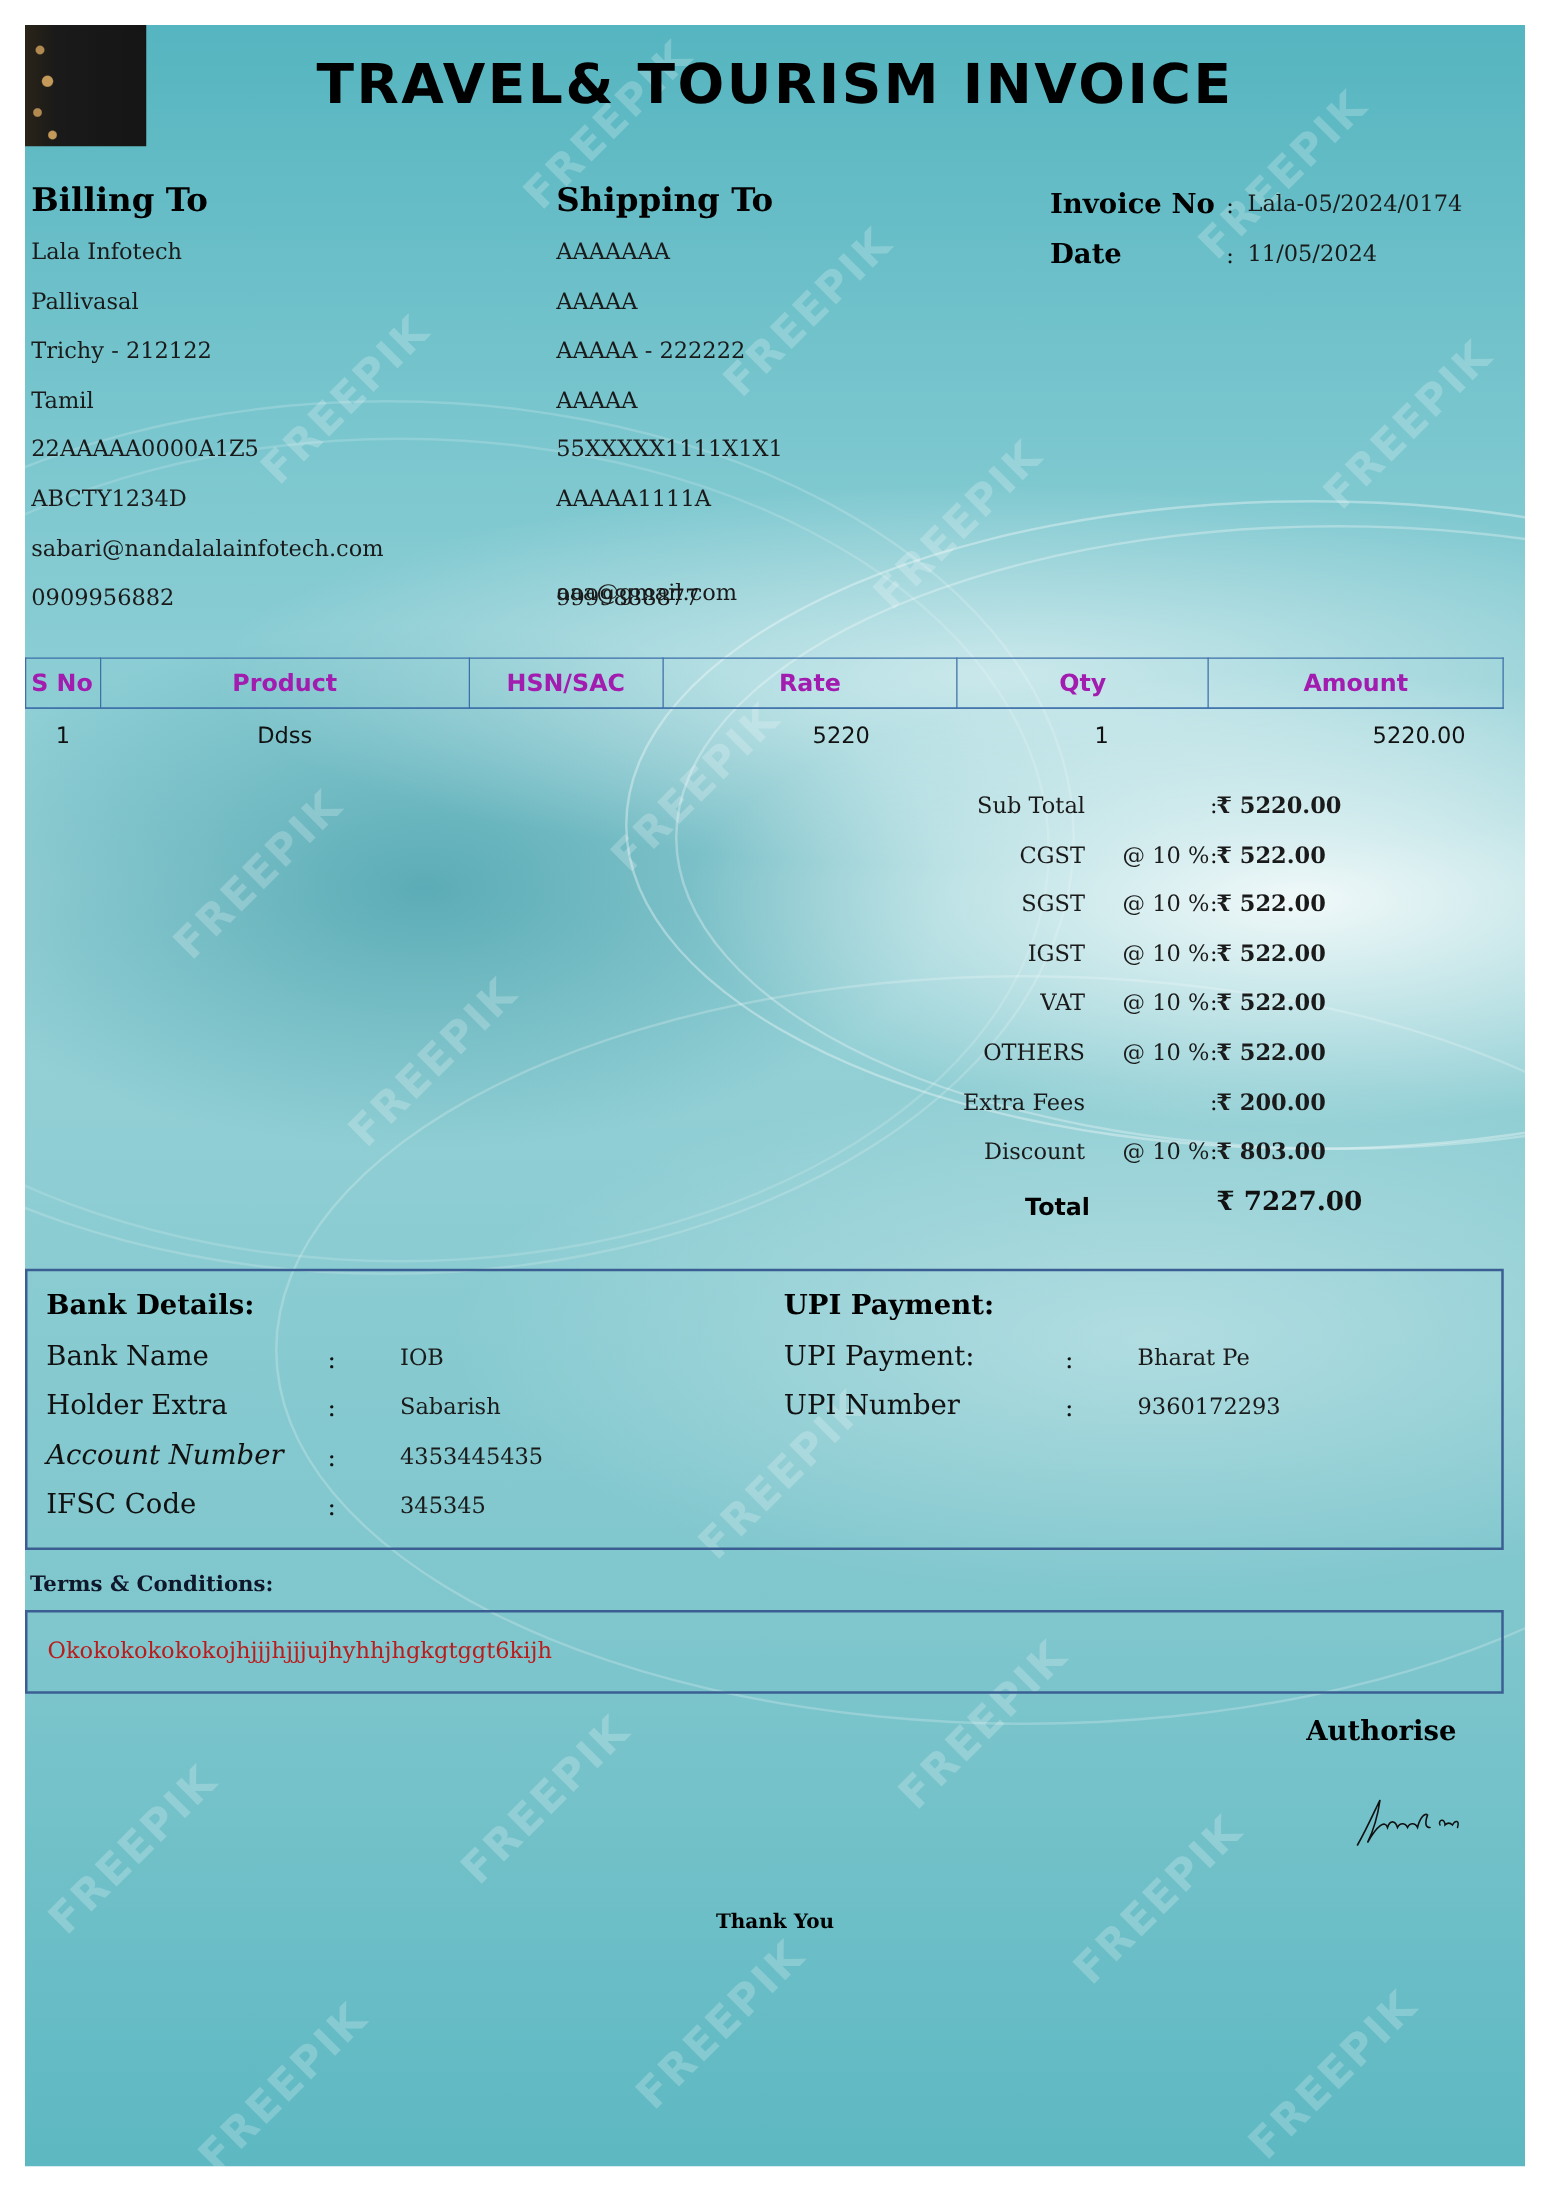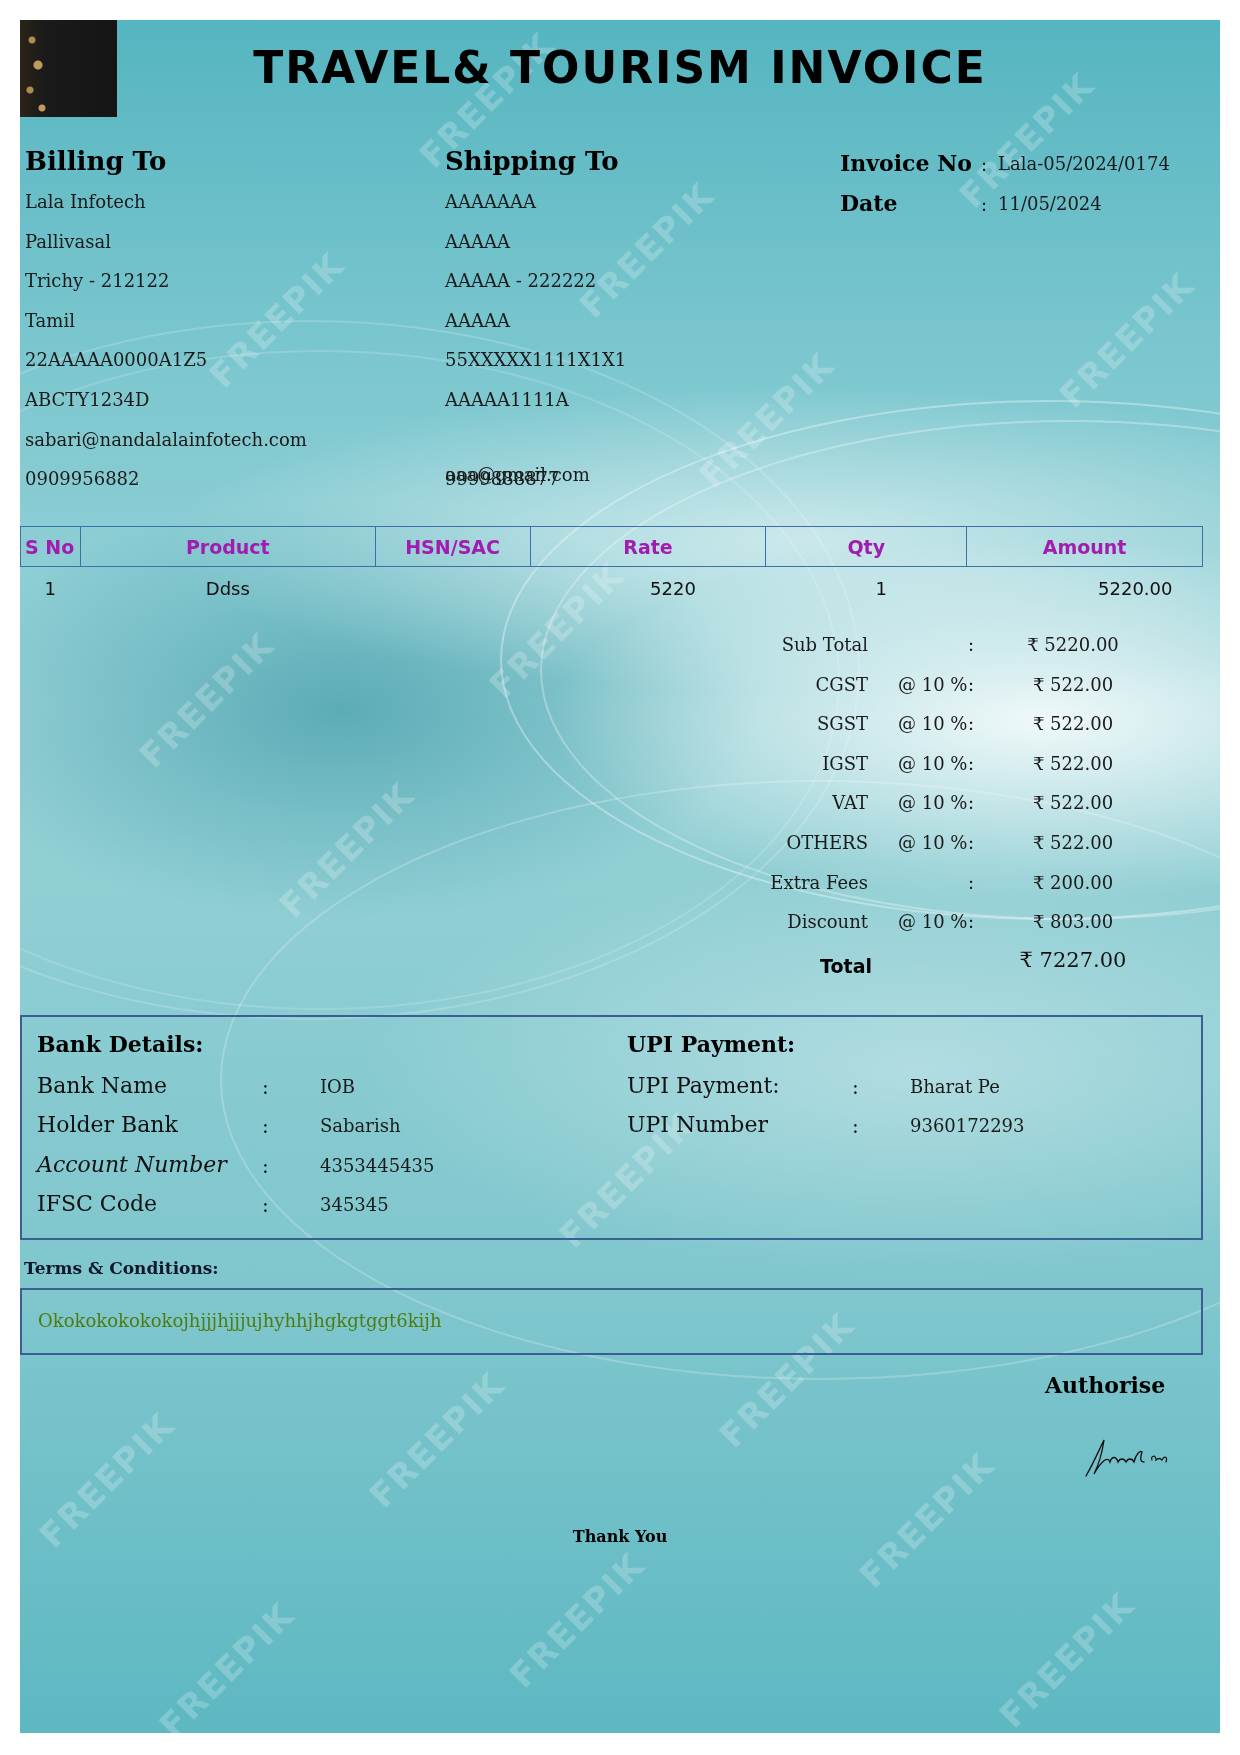--- a/index.html
+++ b/index.html
@@ -60,37 +60,37 @@
   .items-table th {
     border: 1.5px solid #3d6fa8; height: 40px; font-size: 19px; font-weight: bold;
     text-align: center; color: #a21caf;
   }
   .items-table td { height: 44px; font-size: 18px; color: #111; }
 
   .totals { position: absolute; left: 0; top: 0; }
   .t-label { position: absolute; width: 200px; text-align: right; font-size: 18px; color: #1a1a1a; white-space: nowrap; }
   .t-rate  { position: absolute; font-size: 18px; color: #1a1a1a; white-space: nowrap; }
   .t-colon { position: absolute; font-size: 18px; }
-  .t-value { position: absolute; width: 200px; text-align: center; font-size: 18px; color: #1a1a1a; white-space: nowrap; }
+  .t-value { position: absolute; width: 200px; text-align: left; font-size: 18px; color: #1a1a1a; white-space: nowrap; font-weight: bold; }
 
   .bank-box {
     position: absolute; left: 20px; top: 1015px; width: 1183px; height: 225px;
     border: 2.5px solid #3b5f92;
   }
   .box-head { position: absolute; font-weight: bold; font-size: 22px; color: #000; }
   .bk-label { position: absolute; font-size: 22px; color: #111; white-space: nowrap; }
   .bk-colon { position: absolute; font-size: 20px; }
   .bk-value { position: absolute; font-size: 18px; color: #1a1a1a; white-space: nowrap; }
 
   .terms-head { position: absolute; left: 24px; top: 1258px; font-weight: bold; font-size: 17px; color: #0f172a; }
   .terms-box {
     position: absolute; left: 20px; top: 1288px; width: 1183px; height: 67px;
     border: 2.5px solid #3b5f92;
   }
-  .terms-text { position: absolute; left: 16px; top: 20px; font-size: 18px; color: #4d7c0f; text-align: right; }
+  .terms-text { position: absolute; left: 16px; top: 20px; font-size: 18px; color: #b91c1c; text-align: right; }
 
   .authorise { position: absolute; left: 1045px; top: 1372px; font-weight: bold; font-size: 22px; color: #000; }
   .signature { position: absolute; left: 1080px; top: 1432px; width: 100px; height: 50px; }
   .thanks {
     position: absolute; left: 0; width: 1240px; top: 1527px; text-align: center;
     font-family: "DejaVu Serif", serif; font-weight: bold; font-size: 16px; color: #000;
   }
 </style>
 </head>
 <body>
@@ -234,21 +234,21 @@
   <div class="t-label" style="left:672px; top:955px; font-family:'DejaVu Sans', sans-serif; font-weight:bold; font-size:19px; color:#000;">Total</div>
   <div class="t-value" style="left:973px; top:948px; font-size:21px; color:#111;">₹ 7227.00</div>
 </div>
 
 <div class="bank-box">
   <div class="box-head" style="left:15px; top:14px;">Bank Details:</div>
   <div class="bk-label" style="left:15px; top:56px;">Bank Name</div>
   <div class="bk-colon" style="left:240px; top:58px;">:</div>
   <div class="bk-value" style="left:298px; top:59px;">IOB</div>
 
-  <div class="bk-label" style="left:15px; top:95px;">Holder Bank</div>
+  <div class="bk-label" style="left:15px; top:95px;">Holder Extra</div>
   <div class="bk-colon" style="left:240px; top:97px;">:</div>
   <div class="bk-value" style="left:298px; top:98px;">Sabarish</div>
 
   <div class="bk-label" style="left:15px; top:135px;font-style:italic;">Account Number</div>
   <div class="bk-colon" style="left:240px; top:137px;">:</div>
   <div class="bk-value" style="left:298px; top:138px;">4353445435</div>
 
   <div class="bk-label" style="left:15px; top:174px;text-align:right;">IFSC Code</div>
   <div class="bk-colon" style="left:240px; top:176px;">:</div>
   <div class="bk-value" style="left:298px; top:177px;">345345</div>

